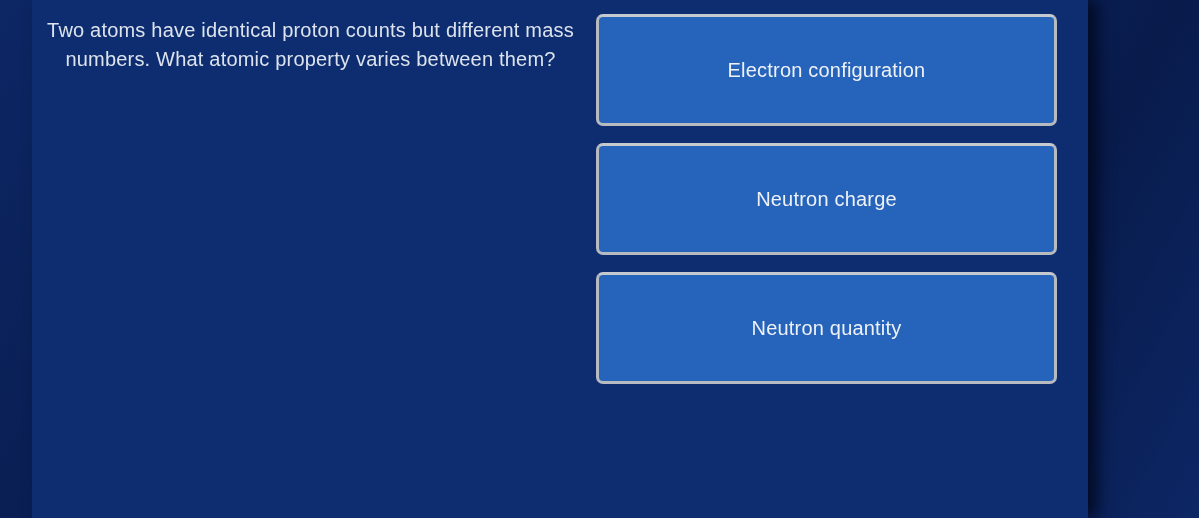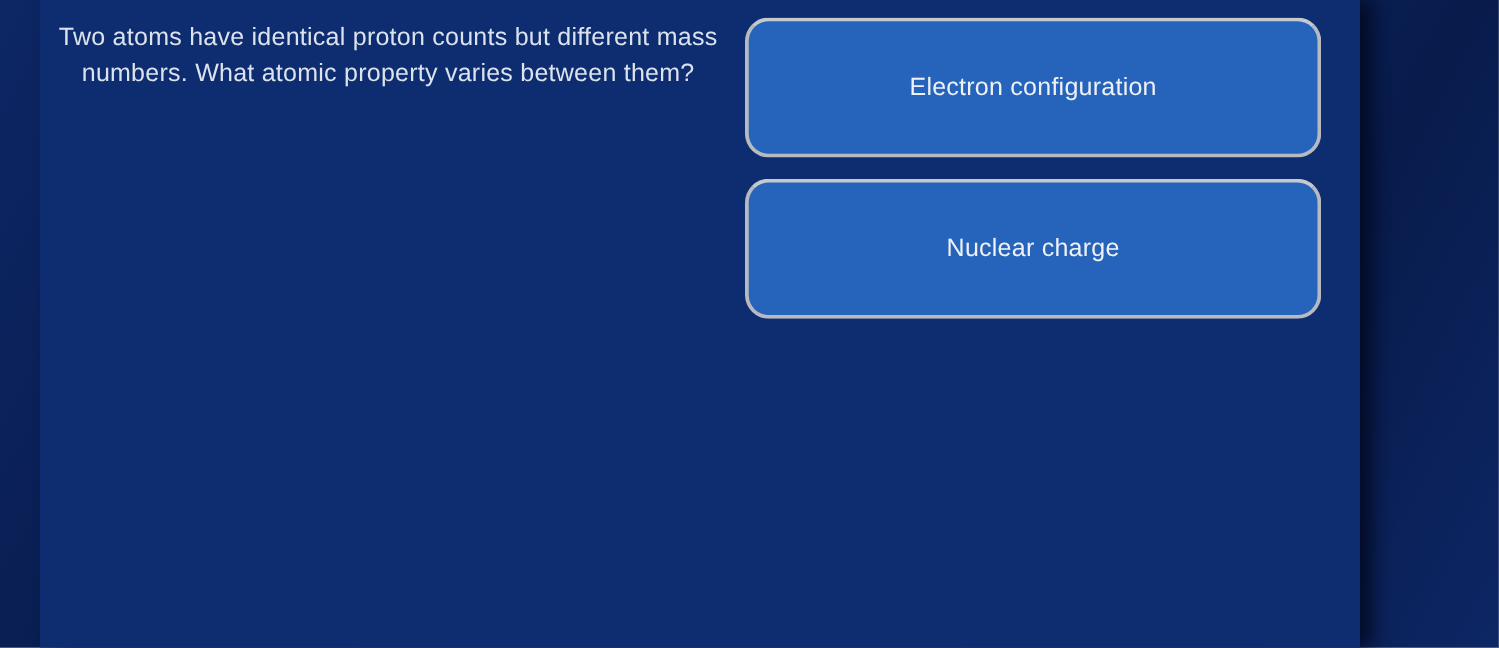--- a/index.html
+++ b/index.html
@@ -56,21 +56,21 @@
   }
   .answer-button {
     display: block;
     width: 100%;
     height: 112px;
     flex-shrink: 0;
     margin: 0 0 17px 0;
     background: var(--button-fill, #2663ba);
     border: 3px solid var(--button-border, #b7bbc0);
     border-top-color: #c6cace;
-    border-radius: 19px;
+    border-radius: 7px;
     color: var(--button-text, #eef2f7);
     font-family: "Liberation Sans", "DejaVu Sans", sans-serif;
     font-size: 20px;
     letter-spacing: 0.2px;
     text-align: center;
     cursor: pointer;
     padding: 0;
   }
   .answer-button:last-child {
     margin-bottom: 0;
@@ -83,16 +83,19 @@
 
 <div class="quiz-panel">
   <div class="question-col">
     <div class="question-text">Two atoms have identical proton counts but different mass numbers. What atomic property varies between them?</div>
   </div>
   <div class="answers-col">
     <button class="answer-button">
       <span>Electron configuration</span>
     </button>
     <button class="answer-button">
-      <span>Nuclear charge</span>
+      <span>Neutron charge</span>
+    </button>
+    <button class="answer-button">
+      <span>Neutron quantity</span>
     </button>
   </div>
 </div>
 
 </body></html>

